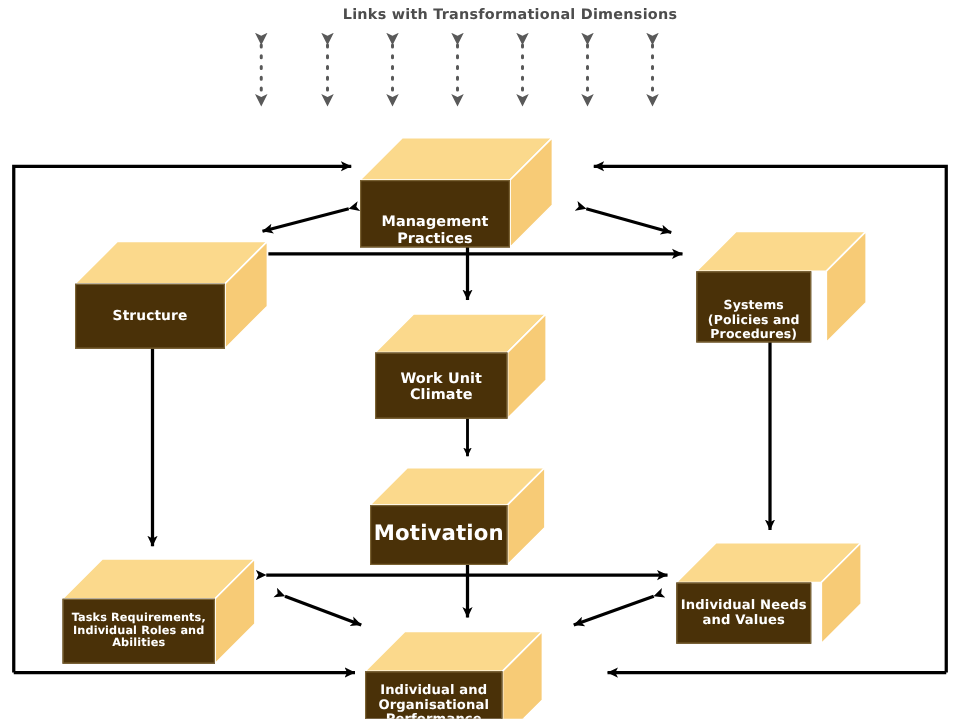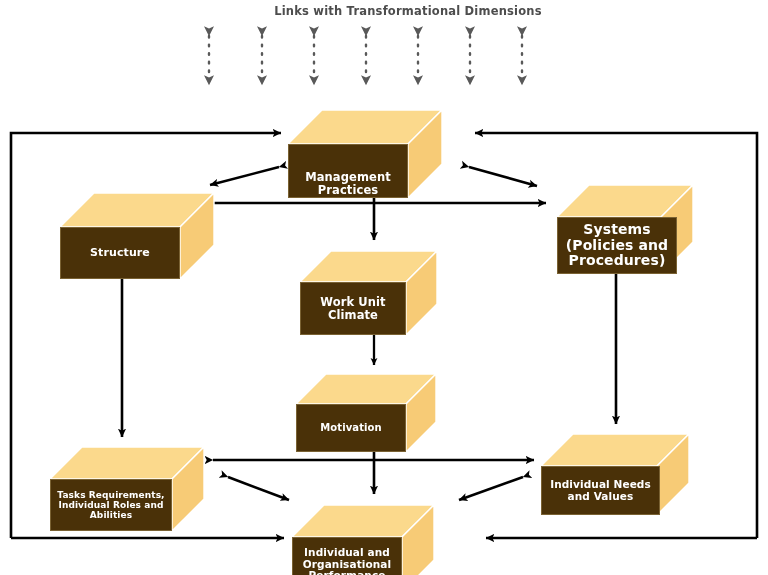--- a/index.html
+++ b/index.html
@@ -126,21 +126,21 @@
     <div class="face" style="top: 34px; width: 120px; height: 52px; font-size: 11px; background: rgb(74, 49, 8); color: rgb(255, 255, 255);">
       <span style="white-space:pre-line">Structure</span>
     </div>
   </div>
 
   <div class="box" style="left:557px;top:185px;width:136px;height:89px;">
     <svg class="solid" width="136" height="89">
       <polygon points="0,32 32,0 136,0 104,32" fill="#fbd98c" stroke="#ffffff" stroke-width="1.4"></polygon>
       <polygon points="104,32 136,0 136,57 104,89" fill="#f7cb76" stroke="#ffffff" stroke-width="1.4"></polygon>
     </svg>
-    <div class="face" style="top: 32px; width: 120px; height: 57px; font-size: 14px; background: rgb(74, 49, 8); color: rgb(255, 255, 255);">
+    <div class="face" style="top: 32px; width: 92px; height: 57px; font-size: 10px; background: rgb(74, 49, 8); color: rgb(255, 255, 255); align-items: flex-end;">
       <span style="white-space:pre-line">Systems
 (Policies and
 Procedures)</span>
     </div>
   </div>
 
   <div class="box" style="left:300px;top:251px;width:137px;height:84px;">
     <svg class="solid" width="137" height="84">
       <polygon points="0,31 31,0 137,0 106,31" fill="#fbd98c" stroke="#ffffff" stroke-width="1.4"></polygon>
       <polygon points="106,31 137,0 137,53 106,84" fill="#f7cb76" stroke="#ffffff" stroke-width="1.4"></polygon>
@@ -149,21 +149,21 @@
       <span style="white-space:pre-line">Work Unit
 Climate</span>
     </div>
   </div>
 
   <div class="box" style="left:296px;top:374px;width:140px;height:78px;">
     <svg class="solid" width="140" height="78">
       <polygon points="0,30 30,0 140,0 110,30" fill="#fbd98c" stroke="#ffffff" stroke-width="1.4"></polygon>
       <polygon points="110,30 140,0 140,48 110,78" fill="#f7cb76" stroke="#ffffff" stroke-width="1.4"></polygon>
     </svg>
-    <div class="face" style="top: 30px; width: 110px; height: 48px; font-size: 10px; background: rgb(74, 49, 8); color: rgb(255, 255, 255);">
+    <div class="face" style="top: 30px; width: 110px; height: 48px; font-size: 17px; background: rgb(74, 49, 8); color: rgb(255, 255, 255);">
       <span style="white-space:pre-line">Motivation</span>
     </div>
   </div>
 
   <div class="box" style="left:50px;top:447px;width:154px;height:84px;">
     <svg class="solid" width="154" height="84">
       <polygon points="0,32 32,0 154,0 122,32" fill="#fbd98c" stroke="#ffffff" stroke-width="1.4"></polygon>
       <polygon points="122,32 154,0 154,52 122,84" fill="#f7cb76" stroke="#ffffff" stroke-width="1.4"></polygon>
     </svg>
     <div class="face" style="top: 32px; width: 122px; height: 52px; font-size: 9px; background: rgb(74, 49, 8); color: rgb(255, 255, 255);">
@@ -171,21 +171,21 @@
 Individual Roles and
 Abilities</span>
     </div>
   </div>
 
   <div class="box" style="left:541px;top:434px;width:148px;height:81px;">
     <svg class="solid" width="148" height="81">
       <polygon points="0,32 32,0 148,0 116,32" fill="#fbd98c" stroke="#ffffff" stroke-width="1.4"></polygon>
       <polygon points="116,32 148,0 148,49 116,81" fill="#f7cb76" stroke="#ffffff" stroke-width="1.4"></polygon>
     </svg>
-    <div class="face" style="top: 32px; width: 119px; height: 49px; font-size: 10.5px; background: rgb(74, 49, 8); color: rgb(255, 255, 255);">
+    <div class="face" style="top: 32px; width: 108px; height: 49px; font-size: 10.5px; background: rgb(74, 49, 8); color: rgb(255, 255, 255);">
       <span style="white-space:pre-line">Individual Needs
 and Values</span>
     </div>
   </div>
 
   <div class="box" style="left:292px;top:505px;width:142px;height:87px;">
     <svg class="solid" width="142" height="87">
       <polygon points="0,32 32,0 142,0 110,32" fill="#fbd98c" stroke="#ffffff" stroke-width="1.4"></polygon>
       <polygon points="110,32 142,0 142,55 110,87" fill="#f7cb76" stroke="#ffffff" stroke-width="1.4"></polygon>
     </svg>

